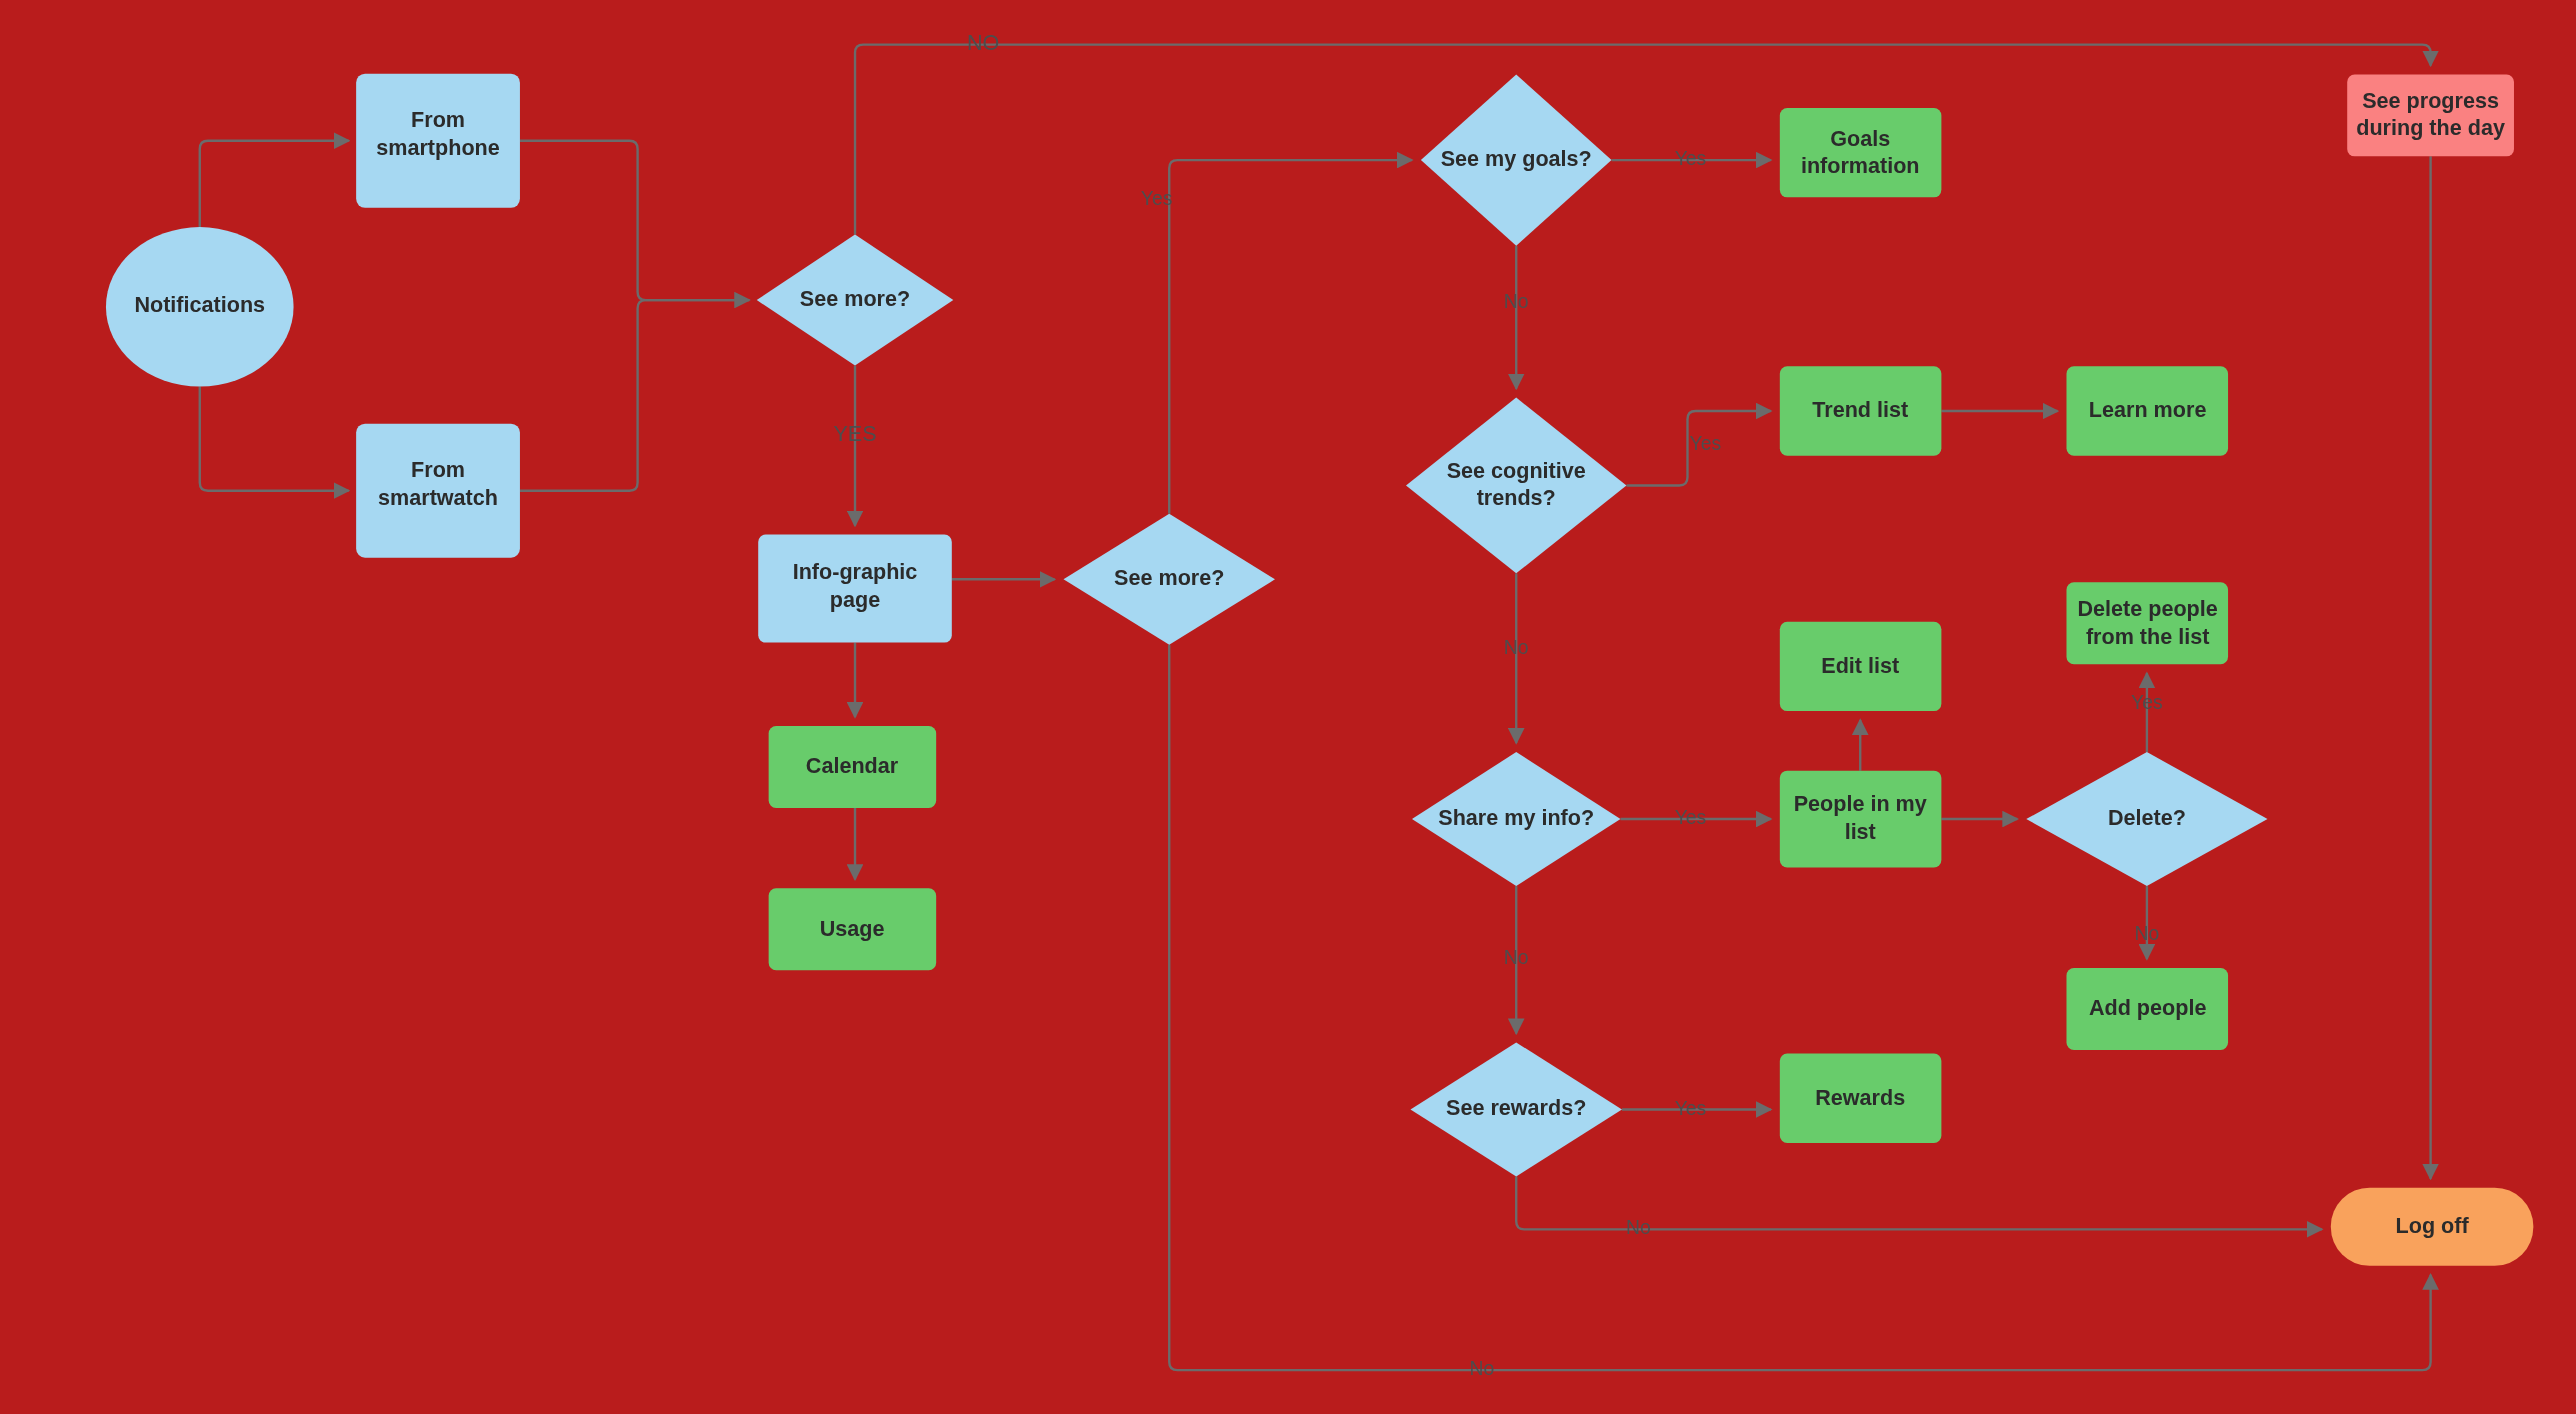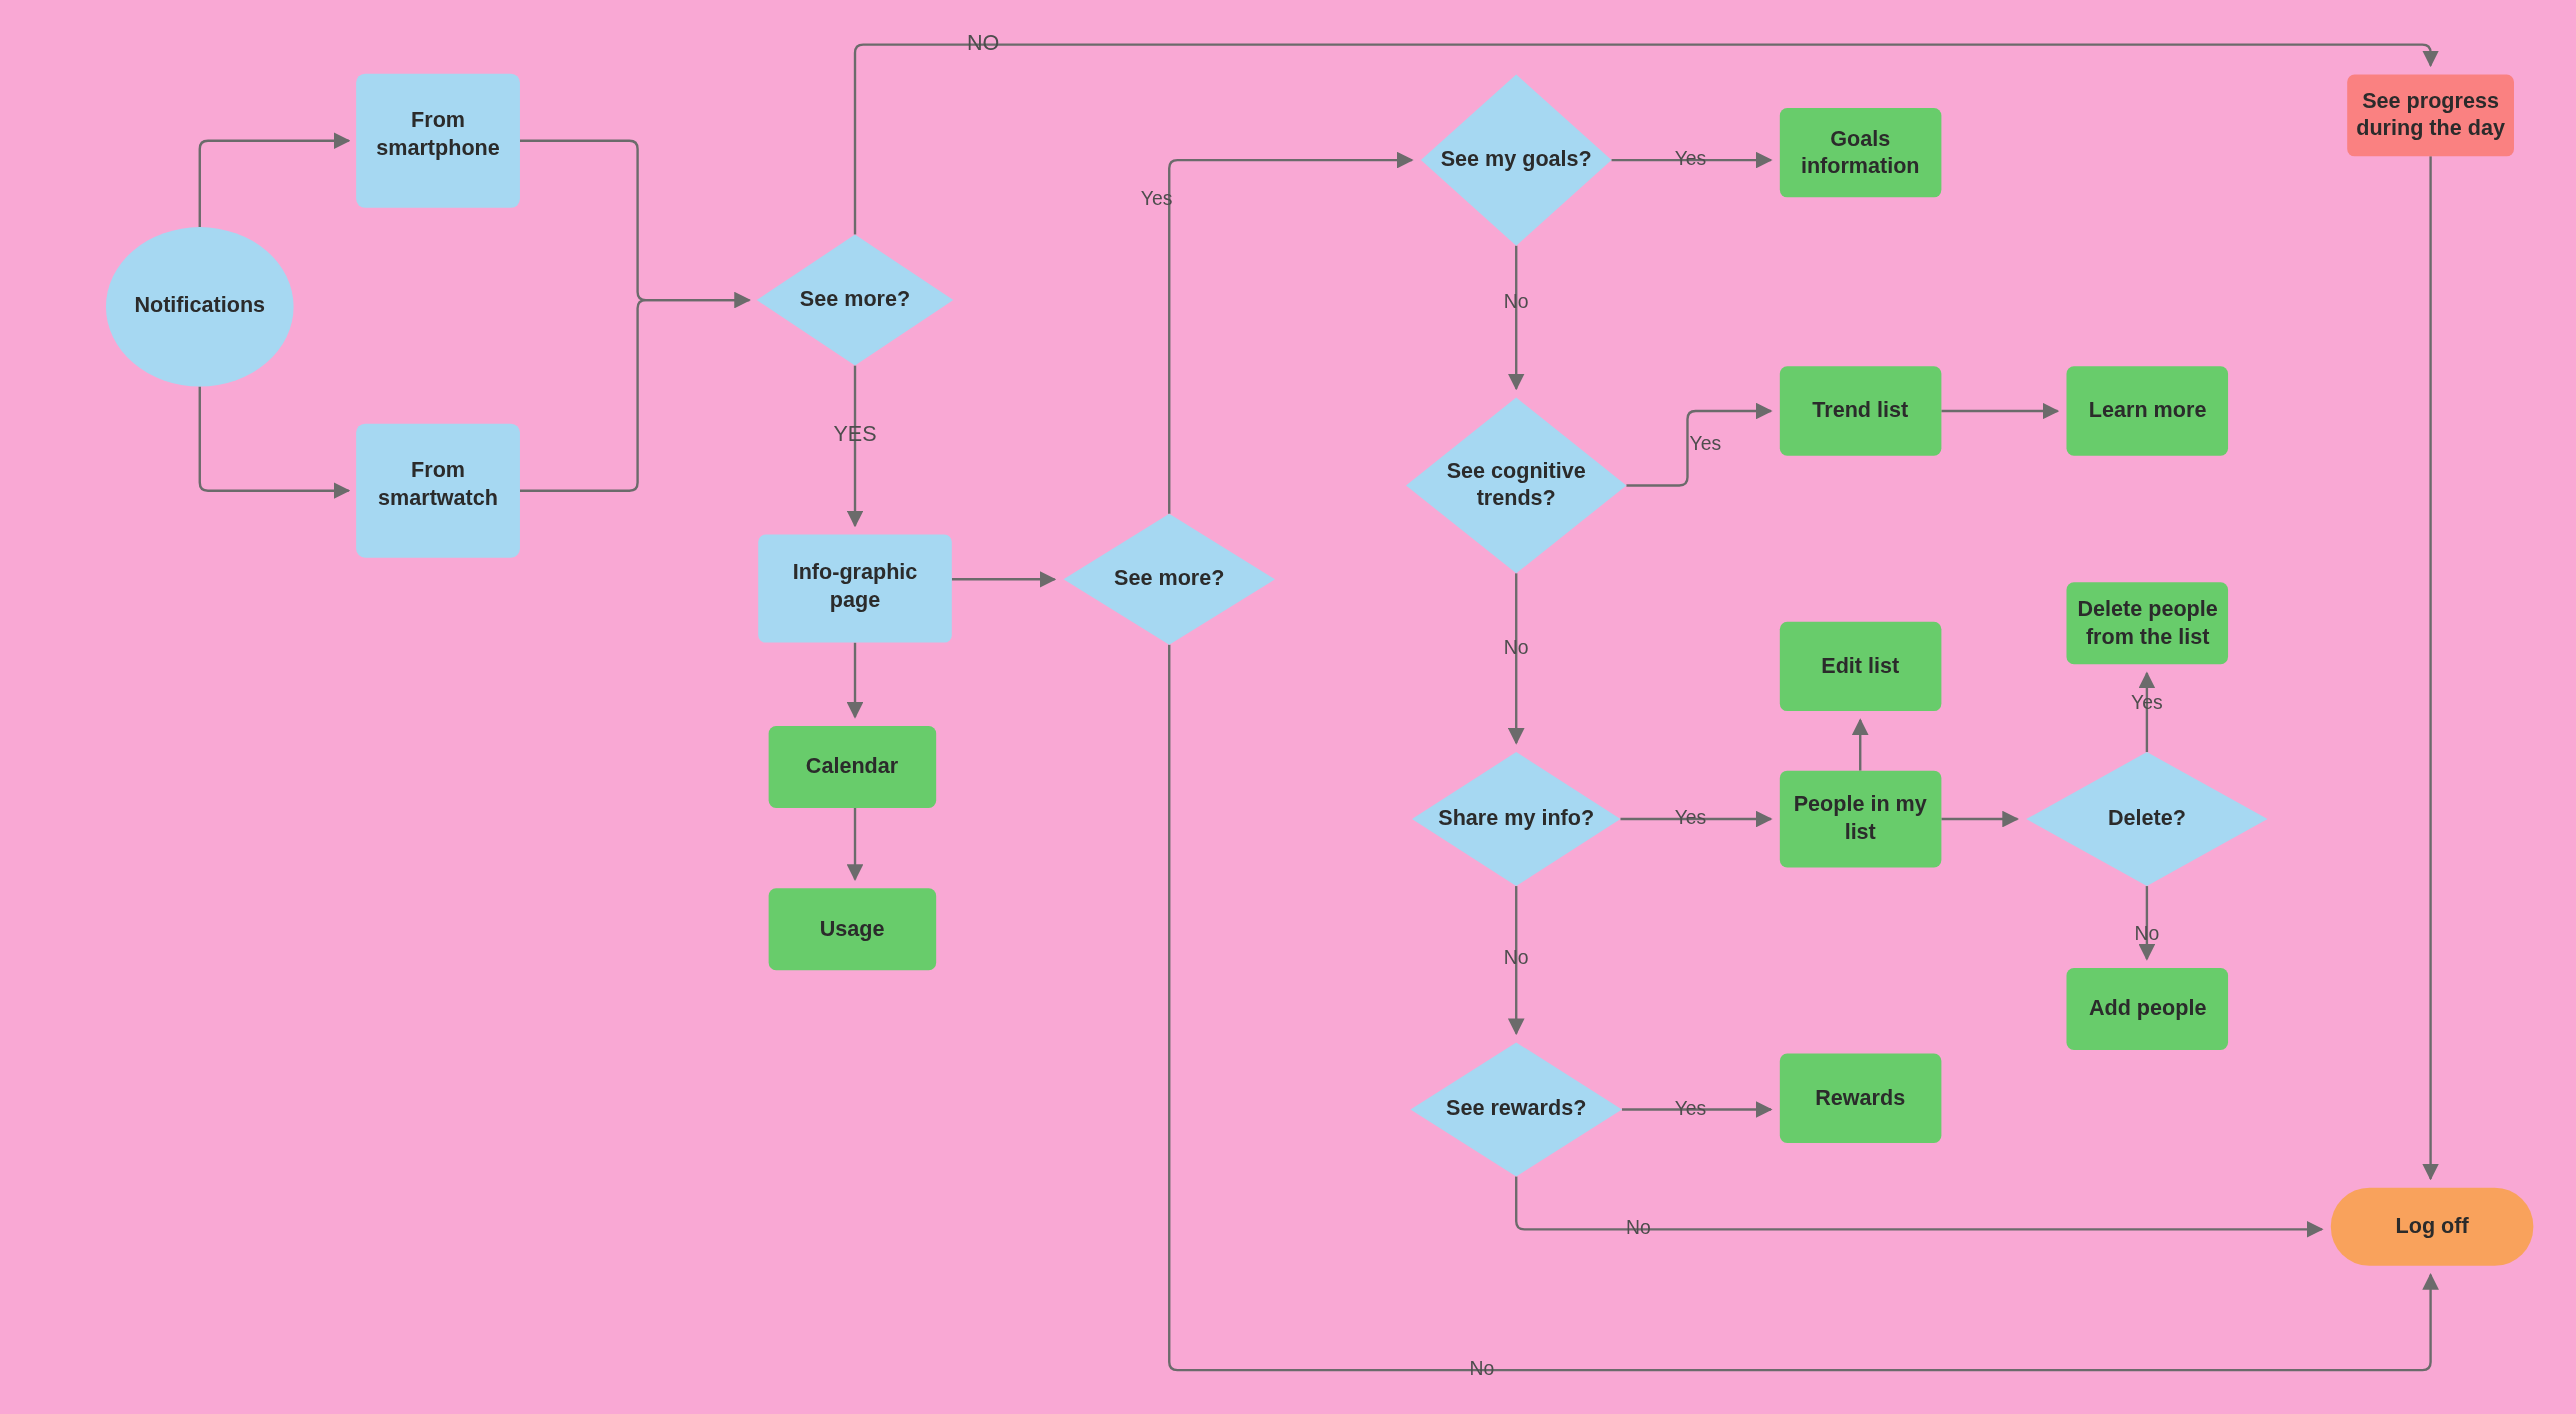--- a/index.html
+++ b/index.html
@@ -5,21 +5,21 @@
 <style>
   html, body {
     margin: 0;
     padding: 0;
     background: #ffffff;
   }
   #canvas {
     position: relative;
     width: 2576px;
     height: 1414px;
-    background: #f9a8d4;
+    background: #b91c1c;
     font-family: "Liberation Sans", sans-serif;
     text-align: center;
   }
   svg#flow {
     position: absolute;
     left: 0;
     top: 0;
     width: 2576px;
     height: 1414px;
     overflow: visible;

